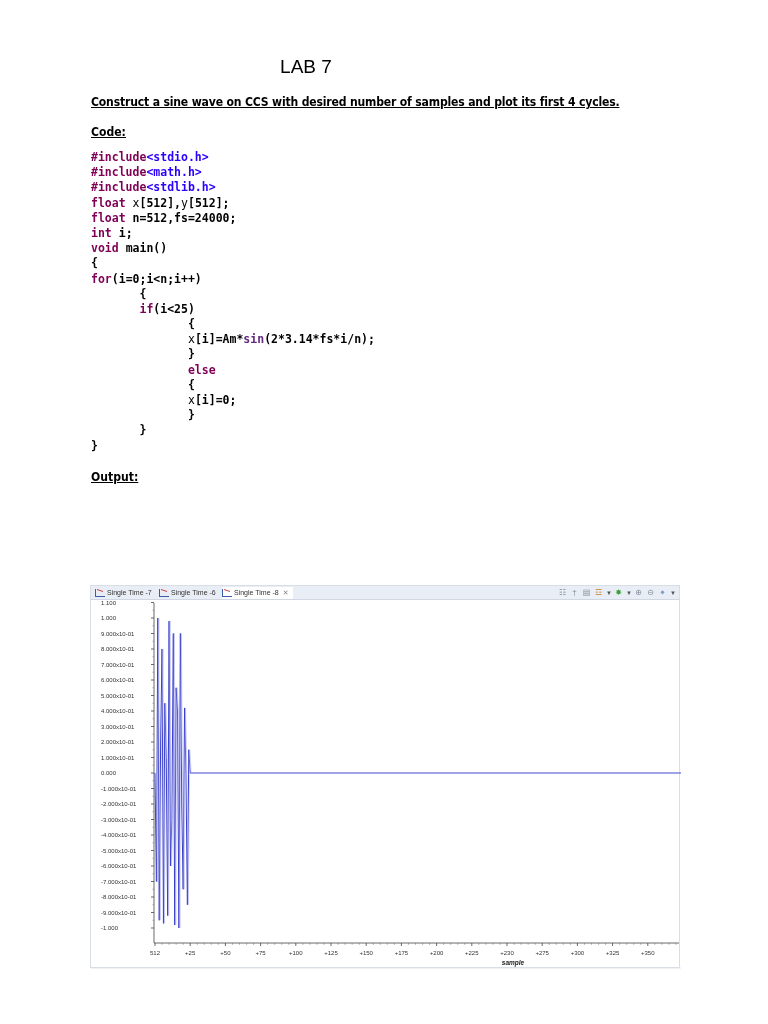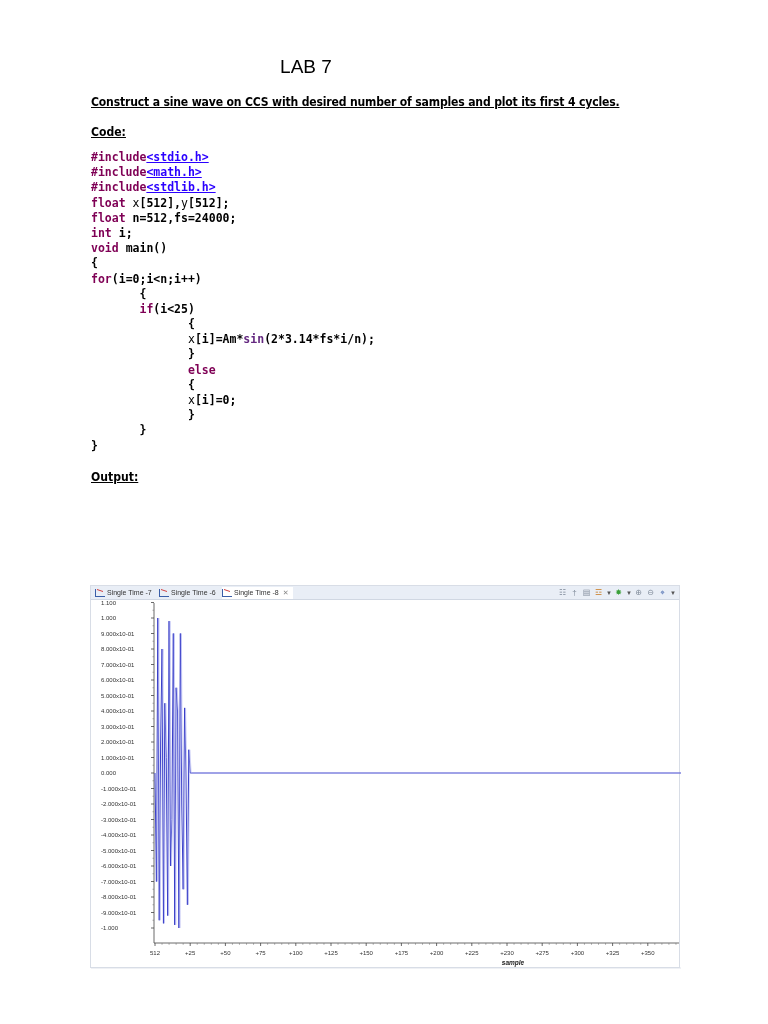--- a/index.html
+++ b/index.html
@@ -3,21 +3,21 @@
 <meta charset="utf-8">
 <style>
   html, body { margin: 0; padding: 0; background: #ffffff; }
   body { width: 768px; height: 1024px; position: relative; overflow: hidden; font-family: "Liberation Sans", sans-serif; color: #000; }
   .title { position: absolute; left: 0; width: 612px; top: 56px; text-align: center; font-size: 19px; }
   .question { position: absolute; left: 91px; top: 94px; font-size: 12.5px; font-weight: bold; text-decoration: underline; letter-spacing: -0.2px; font-family: "DejaVu Sans", sans-serif; transform: scaleX(0.87); transform-origin: left top; white-space: nowrap; }
   .heading { position: absolute; left: 91px; font-size: 12.5px; font-weight: bold; text-decoration: underline; font-family: "DejaVu Sans", sans-serif; transform: scaleX(0.87); transform-origin: left top; }
   .code { position: absolute; left: 91px; top: 150px; font-family: "DejaVu Sans Mono", monospace; font-size: 11.5px; font-weight: bold; line-height: 15.2px; white-space: pre; color: #000; }
   .code .kw { color: #7f0055; text-align: right; }
   .code .inc { color: #7f0055; }
-  .code .str { color: #2a00ff; text-decoration: underline; }
+  .code .str { color: #2a00ff; }
   .code .fn { color: #642880; }
   .code .var { font-weight: normal; color: #000; }
   .line { display: block; height: 15.2px; }
 
   .plot-panel { position: absolute; left: 90px; top: 585px; width: 590px; height: 383px; background: #fff; border: 1px solid #d8dde6; box-sizing: border-box; }
   .tabbar { position: absolute; left: 0; top: 0; width: 100%; height: 13px; background: #e9eef6; border-bottom: 1px solid #d0d7e2; }
   .tab { position: absolute; top: 1px; height: 12px; font-size: 7px; line-height: 12px; color: #333; white-space: nowrap; display: flex; align-items: center; }
   .tab.active { background: #fff; padding-right: 4px; }
   .tab-icon { display: inline-block; width: 9px; height: 7px; margin-right: 2px; border-left: 1px solid #3a5ea8; border-bottom: 1px solid #3a5ea8; position: relative; }
   .tab-icon::after { content: ""; position: absolute; left: 1px; top: 1px; width: 6px; height: 4px; border-top: 1px solid #d04040; transform: skewY(20deg); }

